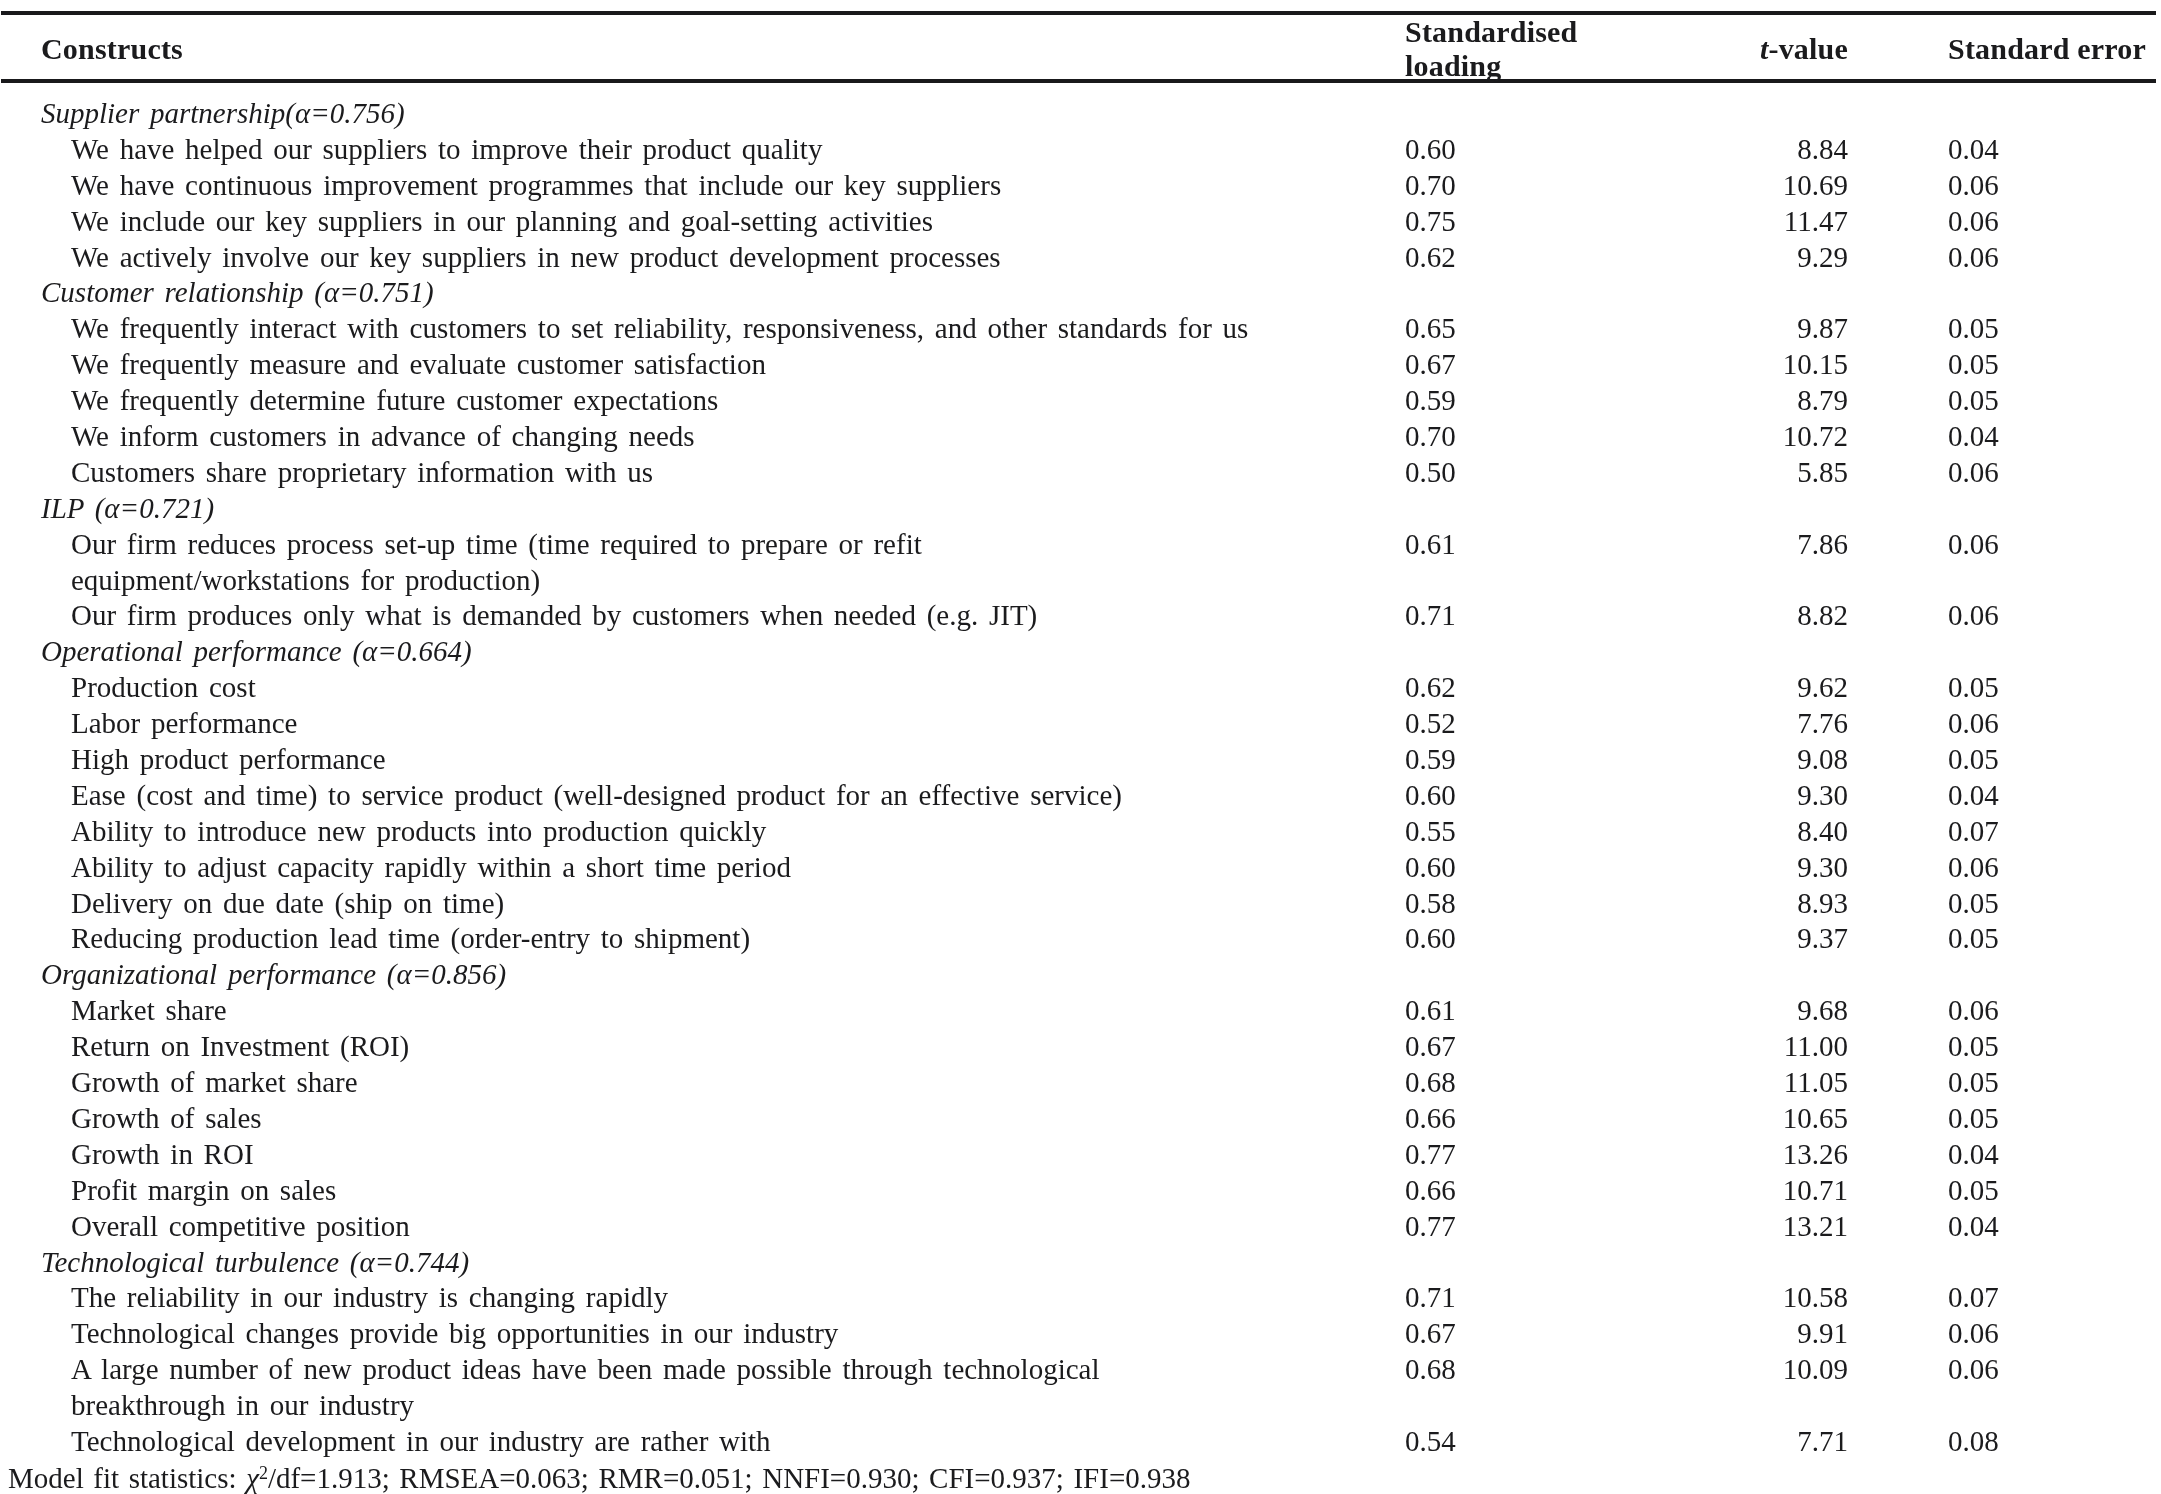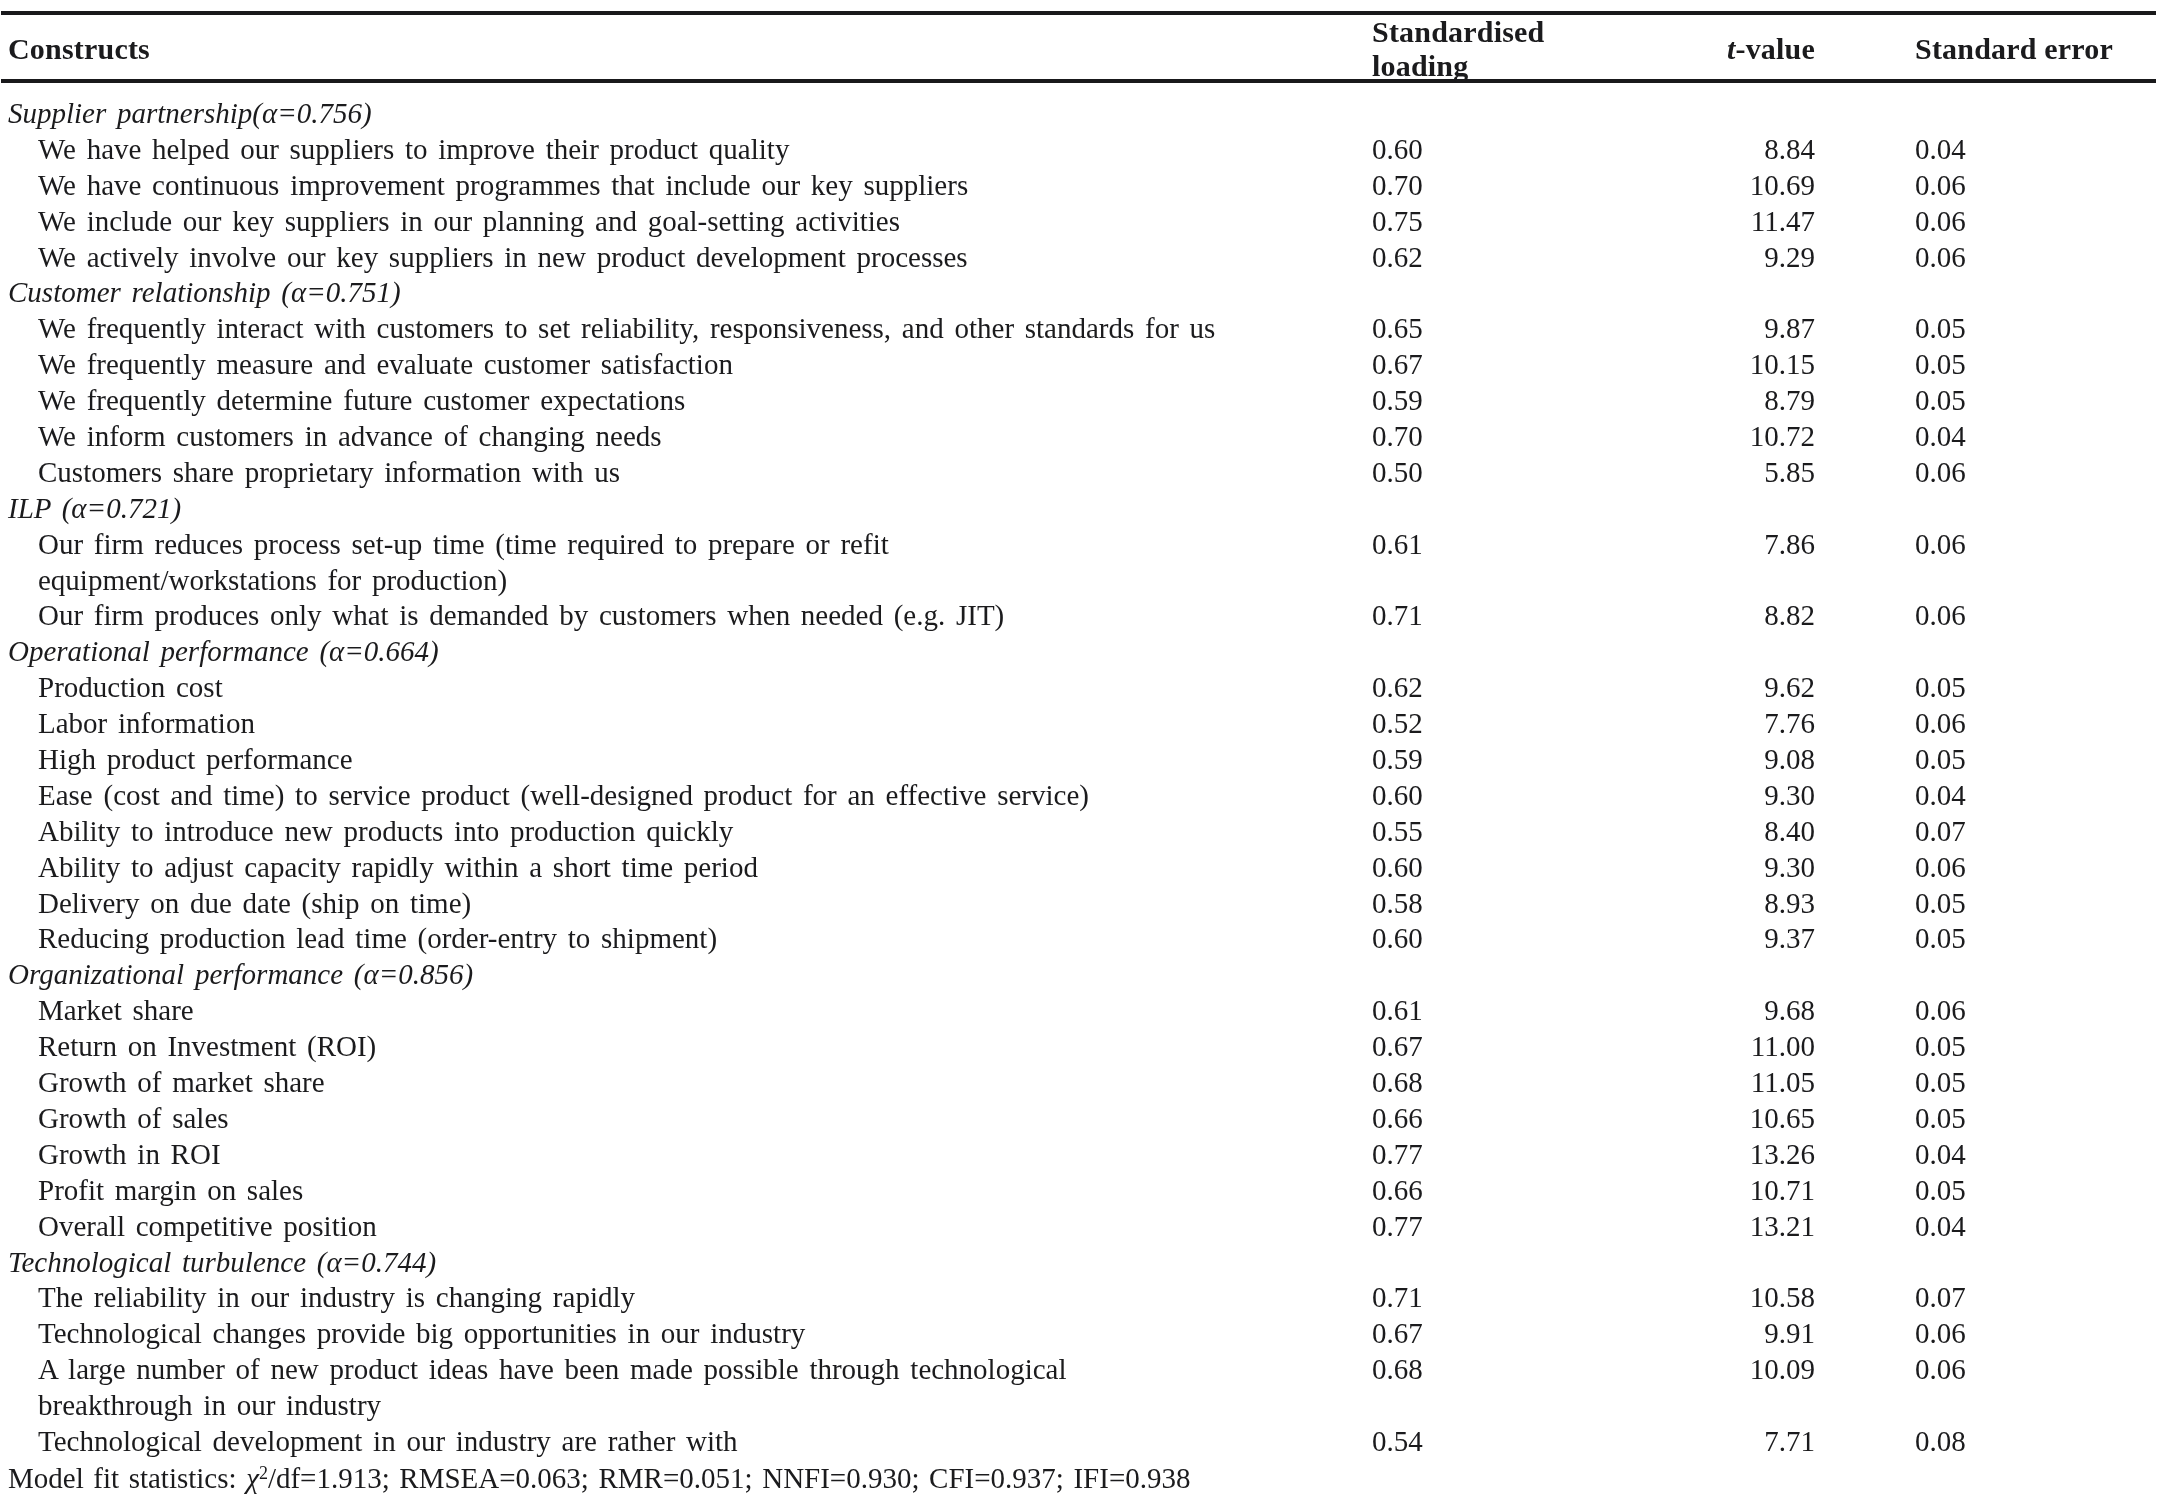--- a/index.html
+++ b/index.html
@@ -12,20 +12,21 @@
     font-family: "Liberation Serif", serif;
     color: #1b1b1d;
     font-size: 29px;
   }
   .rule { width: 2155px; margin-left: 1px; background: #19191b; height: 4px; }
   .rule.top { margin-top: 11px; }
   .grid {
     display: grid;
     grid-template-columns: 1364px 250px 201px 1fr;
     align-items: center;
+    padding-left: 33px;
   }
   .header-row { height: 64px; font-weight: bold; font-size: 30px; letter-spacing: 0.2px; }
   .header-row .c-t { text-align: right; }
   .c-construct { padding-left: 8px; white-space: nowrap; word-spacing: 0.12em; }
   .c-loading { padding-left: 8px; }
   .c-t { text-align: right; }
   .c-se { padding-left: 100px; }
   .rows { padding-top: 13px; }
   .row { height: 35.9px; line-height: 35.9px; }
   .row > div { height: 35.9px; }
@@ -152,21 +153,21 @@
         <div class="c-t"></div>
         <div class="c-se"></div>
       </div>
       <div class="grid row item">
         <div class="c-construct">Production cost</div>
         <div class="c-loading">0.62</div>
         <div class="c-t">9.62</div>
         <div class="c-se">0.05</div>
       </div>
       <div class="grid row item">
-        <div class="c-construct">Labor information</div>
+        <div class="c-construct">Labor performance</div>
         <div class="c-loading">0.52</div>
         <div class="c-t">7.76</div>
         <div class="c-se">0.06</div>
       </div>
       <div class="grid row item">
         <div class="c-construct">High product performance</div>
         <div class="c-loading">0.59</div>
         <div class="c-t">9.08</div>
         <div class="c-se">0.05</div>
       </div>

